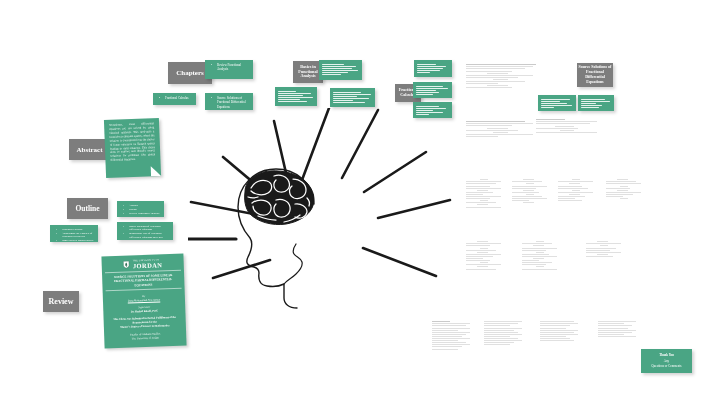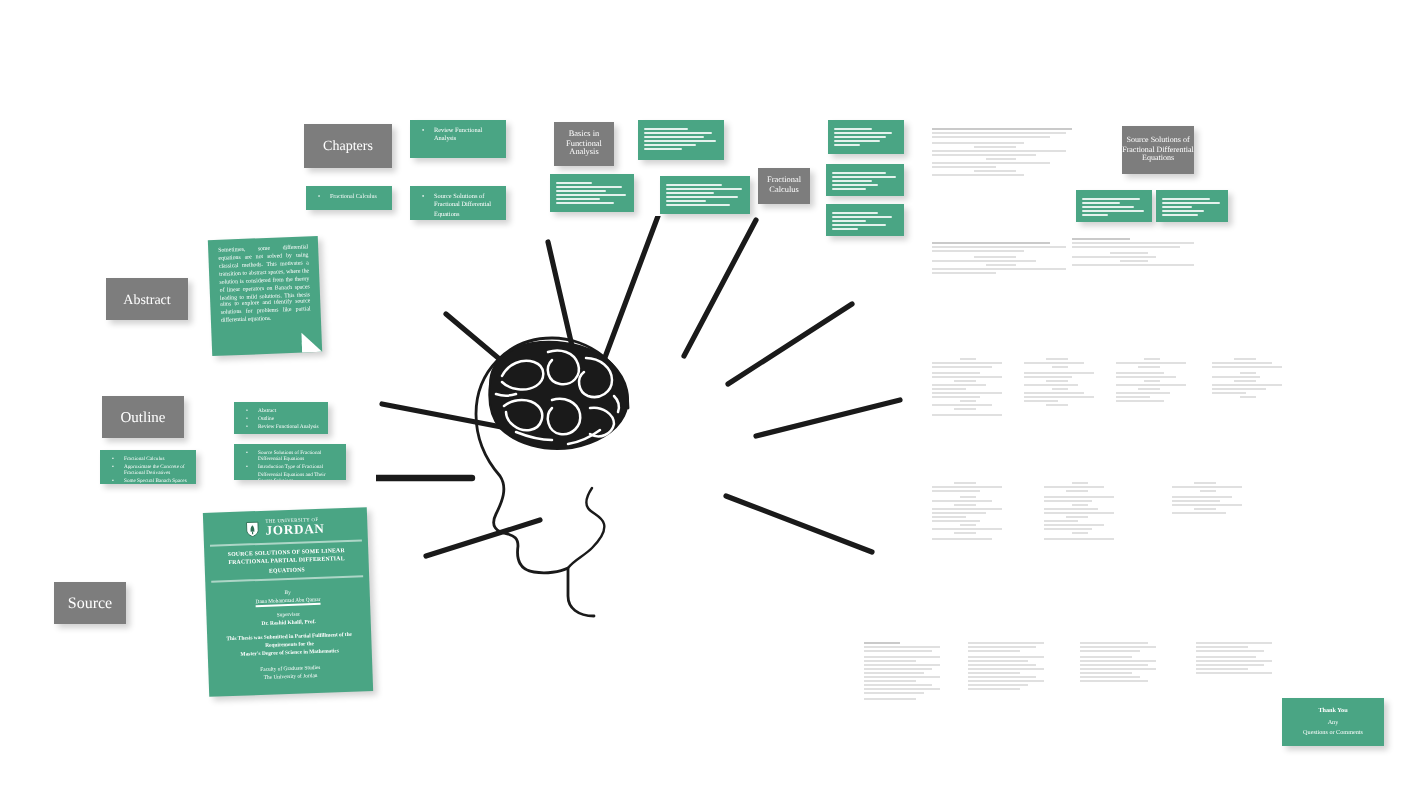--- a/index.html
+++ b/index.html
@@ -6,21 +6,21 @@
   body{width:704px;height:396px;overflow:hidden;position:relative;
        font-family:"Liberation Serif", serif;color:#222;}
   #canvas{position:absolute;inset:0;width:704px;height:396px;}
 
   
   .card{position:absolute;box-sizing:border-box;overflow:hidden;}
 
   .gray{background:#7d7d7d;color:#ffffff;
         box-shadow:2px 2px 3px rgba(0,0,0,.18);
         display:flex;align-items:center;justify-content:center;
-        text-align:center;font-family:"Liberation Serif",serif;font-weight:400;}
+        text-align:center;font-family:"Liberation Serif",serif;font-weight:700;margin-left:16px;}
 
   .green{background:#4aa584;color:#ffffff;
          box-shadow:2px 2px 3px rgba(0,0,0,.18);
          font-family:"Liberation Serif",serif;}
   .green ul{margin:0;padding:0 0 0 5px;list-style:none;}
   .green li{position:relative;padding-left:4px;margin-bottom:.6px;}
   .green li:before{content:"\2022";position:absolute;left:-2px;top:0;}
 
   
   .ln{display:block;height:1px;background:rgba(255,255,255,.85);margin:1.1px 0;border-radius:.5px;}
@@ -319,21 +319,21 @@
         <path d="M96 114 C102 113 108 110 112 107"></path>
         <path d="M60 89 C63 90 67 90 70 89"></path>
         <path d="M119 90 C121 92 122 95 121 98"></path>
       </g>
     </svg>
   </div>
 
   <div class="card gray" id="lbl-chapters">Chapters</div>
   <div class="card gray" id="lbl-abstract">Abstract</div>
   <div class="card gray" id="lbl-outline">Outline</div>
-  <div class="card gray" id="lbl-title">Source</div>
+  <div class="card gray" id="lbl-title">Review</div>
   <div class="card gray" id="lbl-basics">Basics in Functional Analysis</div>
   <div class="card gray" id="lbl-fraccalc">Fractional Calculus</div>
   <div class="card gray" id="lbl-source">Source Solutions of Fractional Differential Equations</div>
 
   <div class="card green" id="abstract-note">
     <span>Sometimes, some differential equations are not solved by using classical methods. This motivates a transition to abstract spaces, where the solution is considered from the theory of linear operators on Banach spaces leading to mild solutions. This thesis aims to explore and identify source solutions for problems like partial differential equations.</span>
   </div>
 
   <div class="card green" id="title-slide">
     <div>

